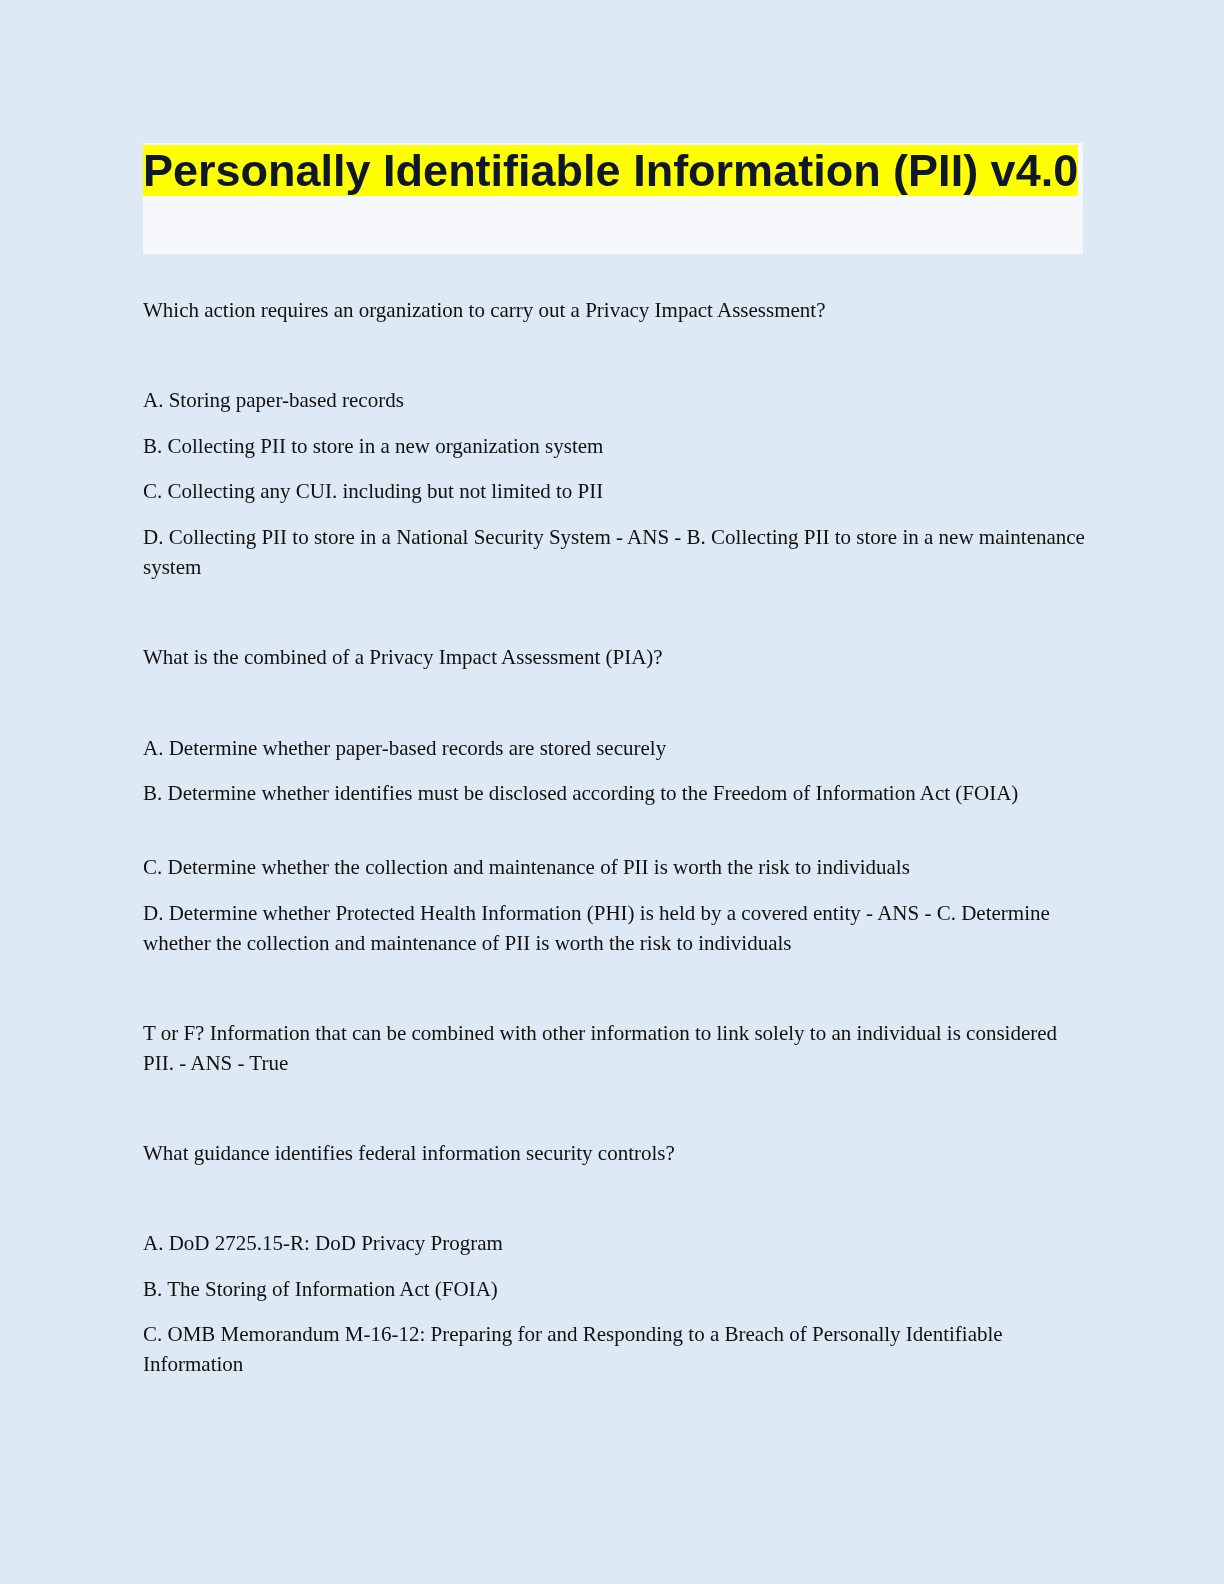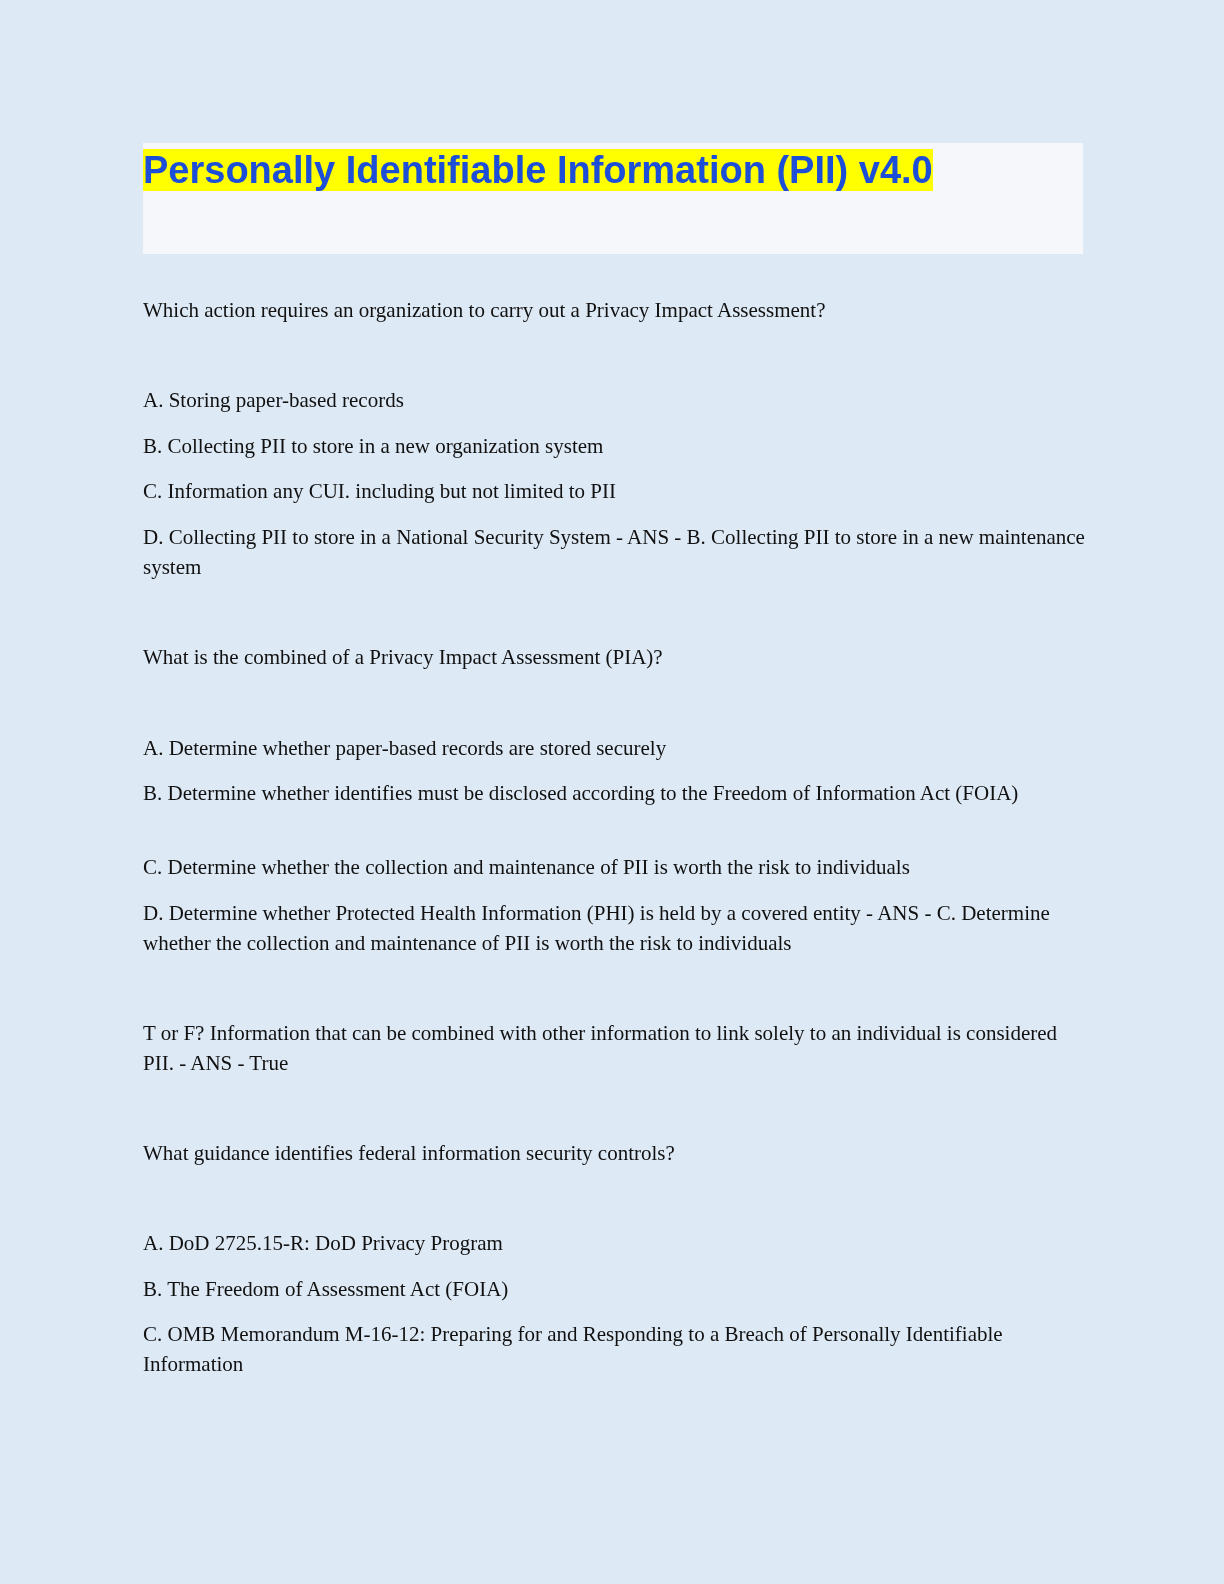--- a/index.html
+++ b/index.html
@@ -15,23 +15,23 @@
       width: 940px; height: 111px;
       background: #f5f7fb;
     }
     .title {
       position: absolute;
       left: 143px; top: 143px;
       width: 940px;
       margin: 0;
       font-family: "Liberation Sans", sans-serif;
       font-weight: bold;
-      font-size: 38px;
+      font-size: 45px;
       line-height: 55px;
-      color: #1d4ed8;
+      color: #0f172a;
     }
     .title span {
       background: #ffff00;
     }
     .para {
       position: absolute;
       left: 143px;
       width: 945px;
       margin: 0;
       font-family: "Liberation Serif", serif;
@@ -42,27 +42,27 @@
   </style>
 </head>
 <body>
 
 <div class="title-box"></div>
 <h1 class="title"><span>Personally Identifiable Information (PII) v4.0</span></h1>
 
 <p class="para" style="top:296px">Which action requires an organization to carry out a Privacy Impact Assessment?</p>
 <p class="para" style="top:386px">A. Storing paper-based records</p>
 <p class="para" style="top:432px">B. Collecting PII to store in a new organization system</p>
-<p class="para" style="top:477px">C. Information any CUI. including but not limited to PII</p>
+<p class="para" style="top:477px">C. Collecting any CUI. including but not limited to PII</p>
 <p class="para" style="top:523px">D. Collecting PII to store in a National Security System - ANS - B. Collecting PII to store in a new maintenance system</p>
 
 <p class="para" style="top:643px">What is the combined of a Privacy Impact Assessment (PIA)?</p>
 <p class="para" style="top:734px">A. Determine whether paper-based records are stored securely</p>
 <p class="para" style="top:779px">B. Determine whether identifies must be disclosed according to the Freedom of Information Act (FOIA)</p>
 <p class="para" style="top:853px">C. Determine whether the collection and maintenance of PII is worth the risk to individuals</p>
 <p class="para" style="top:899px">D. Determine whether Protected Health Information (PHI) is held by a covered entity - ANS - C. Determine whether the collection and maintenance of PII is worth the risk to individuals</p>
 
 <p class="para" style="top:1019px">T or F? Information that can be combined with other information to link solely to an individual is considered PII. - ANS - True</p>
 
 <p class="para" style="top:1139px">What guidance identifies federal information security controls?</p>
 <p class="para" style="top:1229px">A. DoD 2725.15-R: DoD Privacy Program</p>
-<p class="para" style="top:1275px">B. The Freedom of Assessment Act (FOIA)</p>
+<p class="para" style="top:1275px">B. The Storing of Information Act (FOIA)</p>
 <p class="para" style="top:1320px">C. OMB Memorandum M-16-12: Preparing for and Responding to a Breach of Personally Identifiable Information</p>
 
 </body></html>

